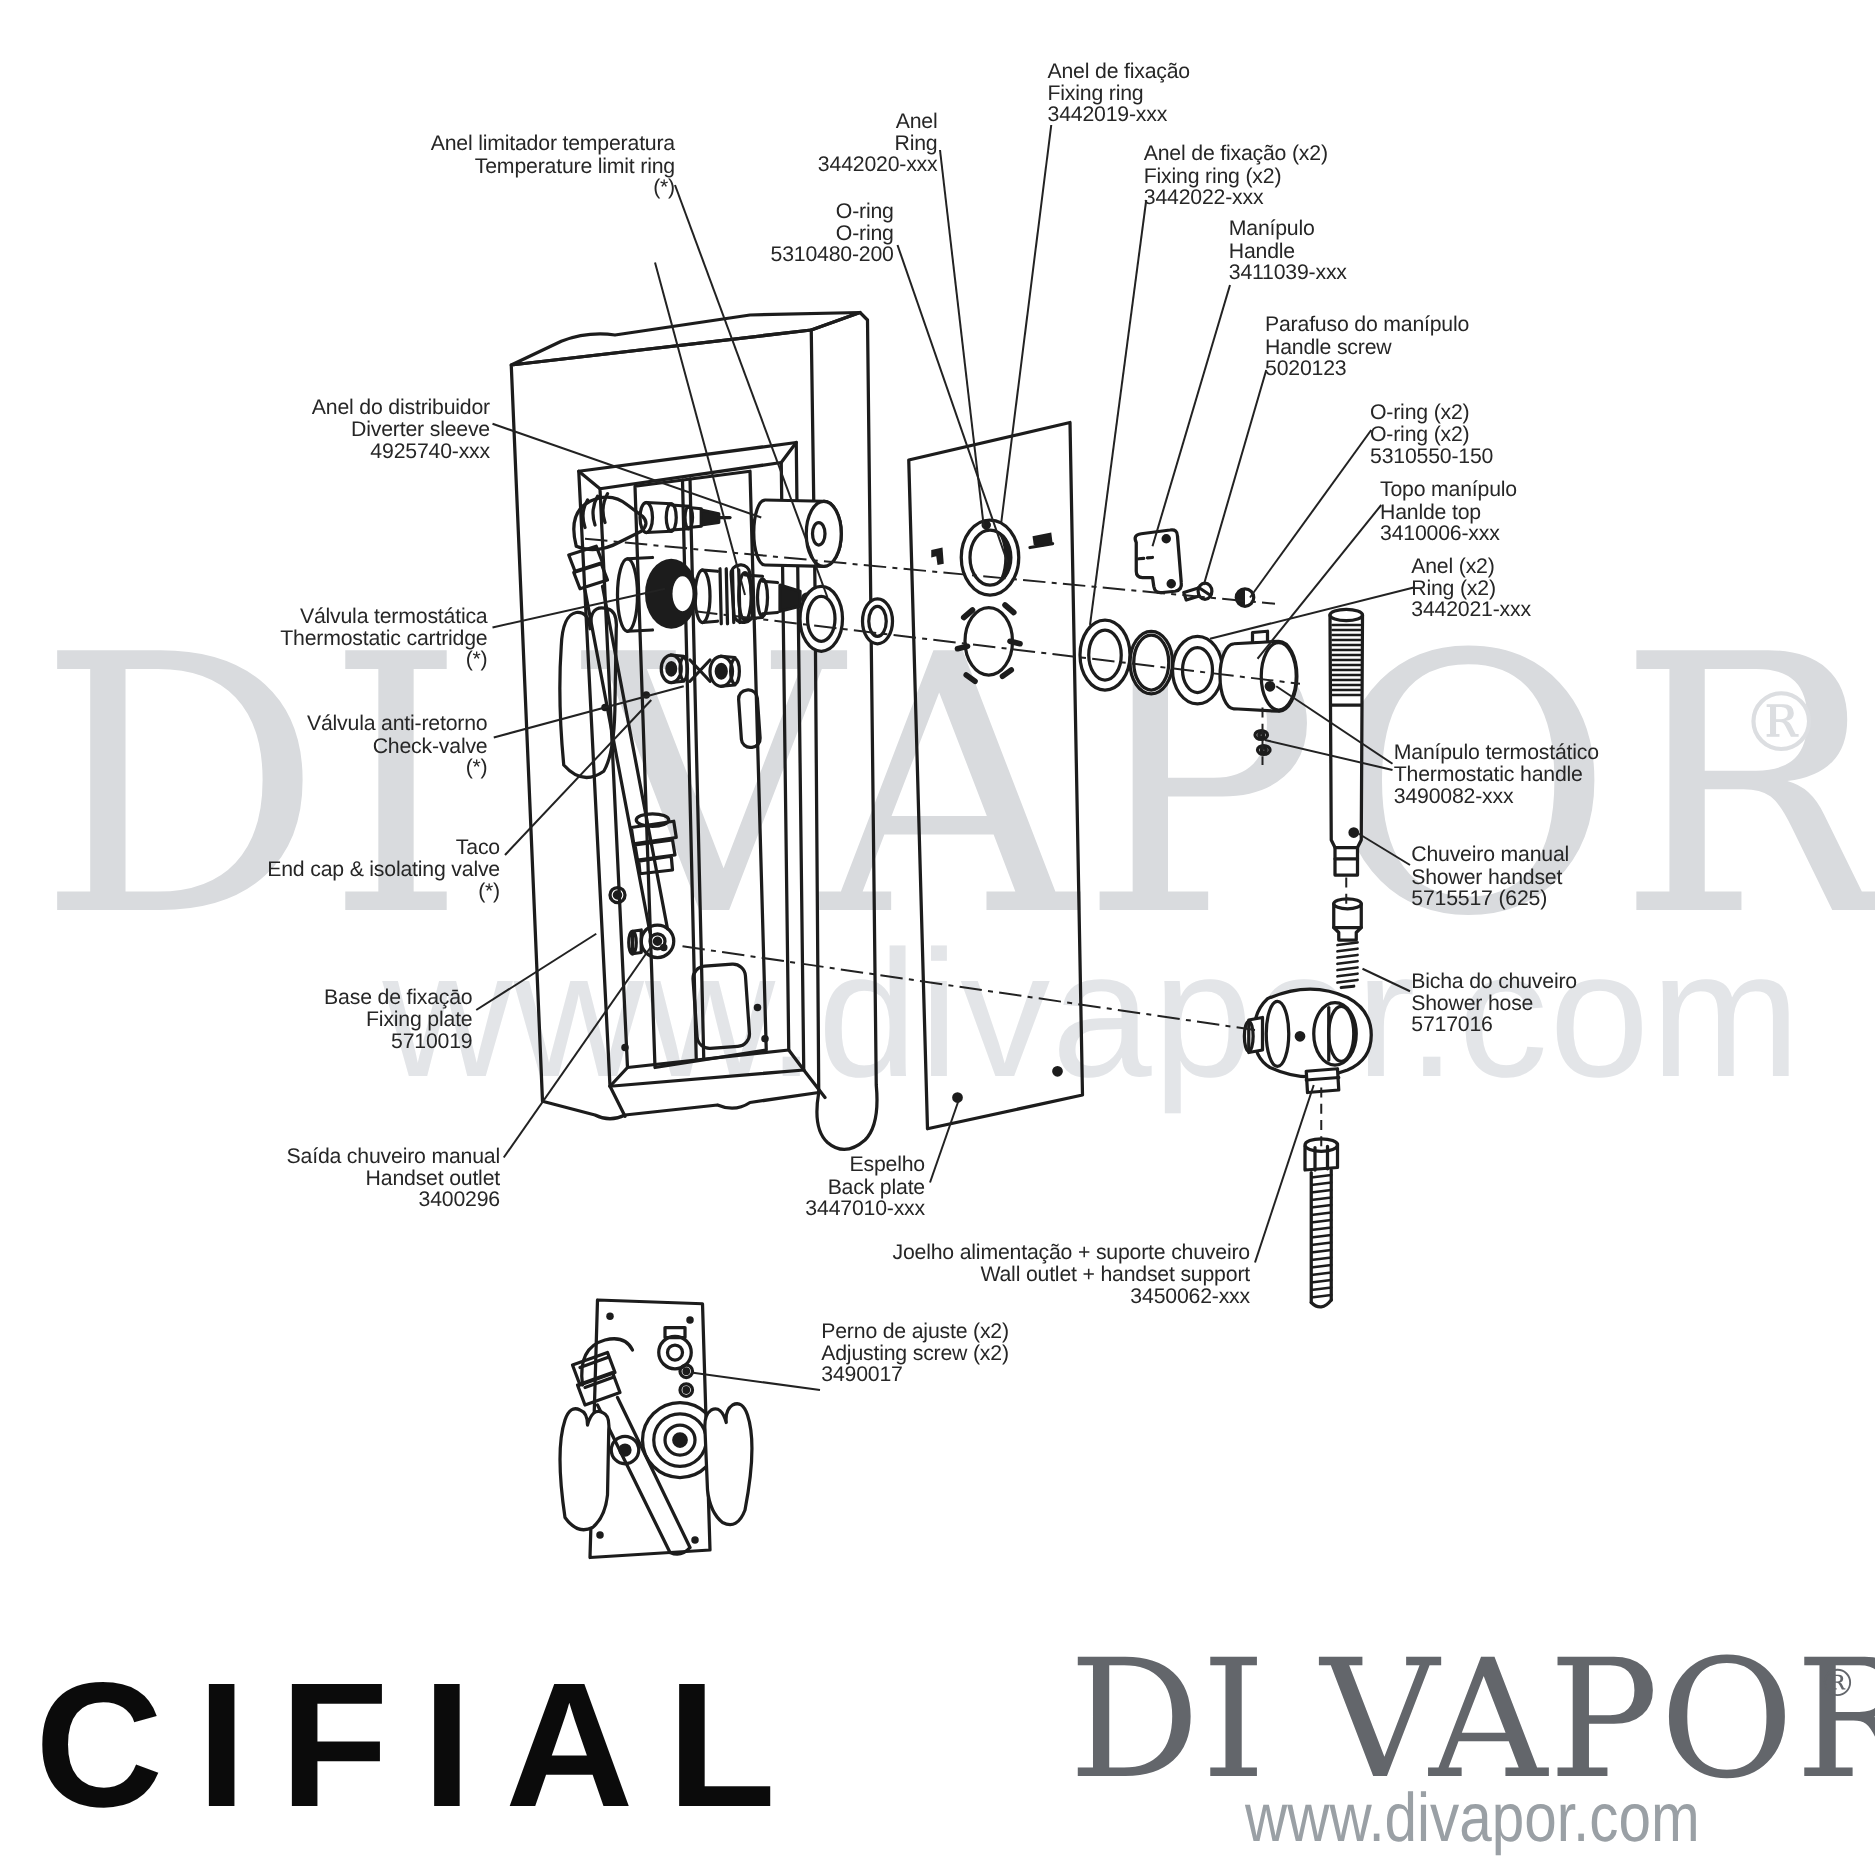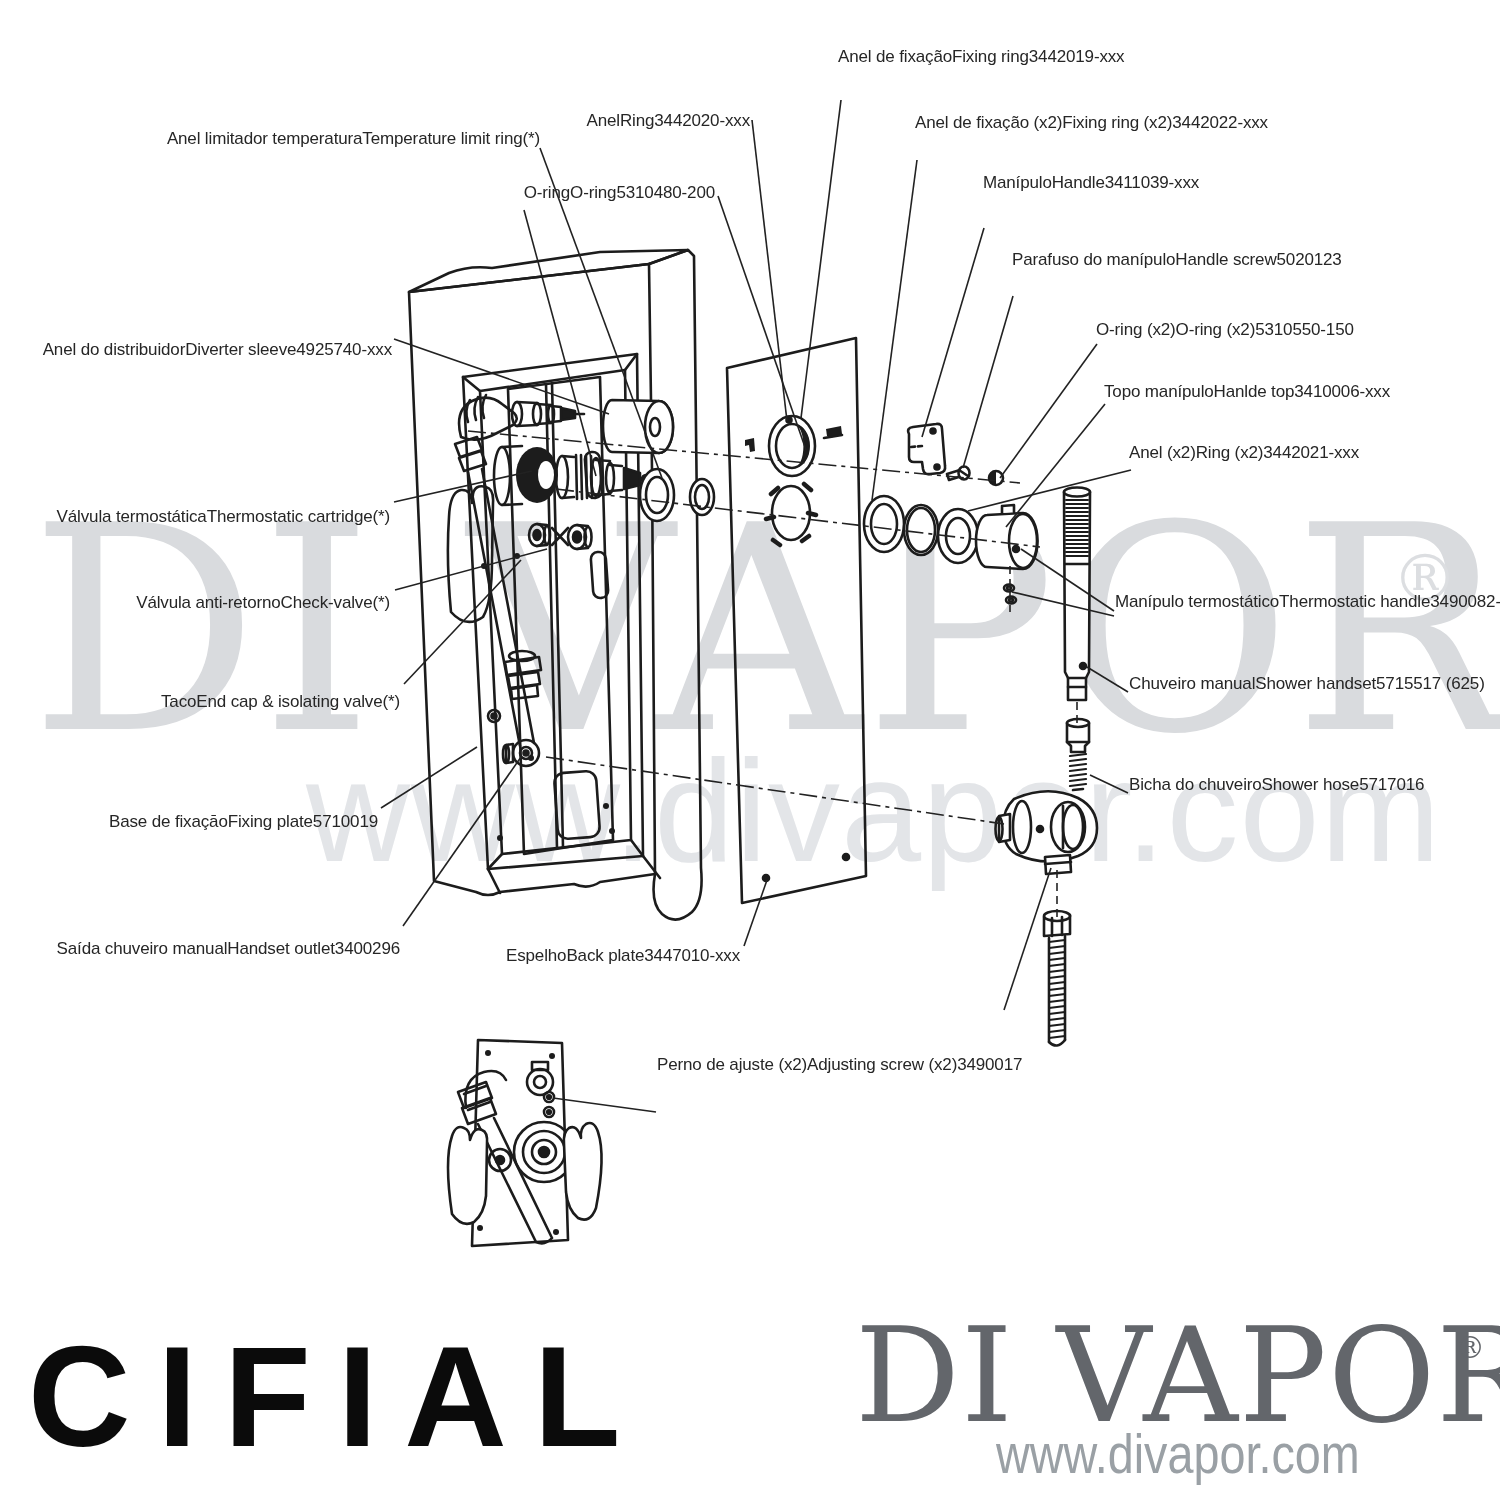--- a/index.html
+++ b/index.html
@@ -8,23 +8,23 @@
   
   .wm-brand{position:absolute;left:30px;top:488px;font-family:"DejaVu Serif","Liberation Serif",serif;
             font-size:285px;line-height:1;color:#d9dbde;letter-spacing:2px;white-space:nowrap;z-index:0;}
   .wm-reg{position:absolute;left:1392px;top:540px;font-family:"DejaVu Serif","Liberation Serif",serif;
           font-size:66px;color:#dcdee1;z-index:0;}
   .wm-url{position:absolute;left:306px;top:740px;font-size:144px;line-height:1;color:#e3e5e8;
           letter-spacing:1px;white-space:nowrap;z-index:0;}
   
   #art{position:absolute;left:0;top:0;z-index:1;}
   
-  .lbl{position:absolute;z-index:2;display:flex;flex-direction:row;
+  .lbl{position:absolute;z-index:2;display:flex;flex-direction:column;
        font-size:17px;line-height:17.6px;color:#262626;letter-spacing:-0.15px;white-space:nowrap;}
-  .lbl.ra{align-items:flex-start;text-align:right;margin-top:24px;}
+  .lbl.ra{align-items:flex-end;text-align:right;}
   .lbl .en{}
   
   .cifial{position:absolute;left:28px;top:1326px;z-index:2;font-size:142px;line-height:1;
           font-weight:bold;letter-spacing:27px;color:#0b0b0b;white-space:nowrap;text-align:center;}
   .ft-brand{position:absolute;left:855px;top:1310px;z-index:2;font-family:"DejaVu Serif","Liberation Serif",serif;
             font-size:131px;line-height:1;color:#63666b;letter-spacing:1px;white-space:nowrap;}
   .ft-reg{position:absolute;left:1455px;top:1330px;z-index:2;font-family:"DejaVu Serif","Liberation Serif",serif;
           font-size:30px;color:#63666b;}
   .ft-url{position:absolute;left:996px;top:1427px;z-index:2;font-size:55px;line-height:1;color:#9aa0a5;
           transform:scaleX(.85);transform-origin:left top;white-space:nowrap;}
@@ -372,20 +372,25 @@
   <div class="lbl ra" style="right:1100px;top:916px">
     <span class="pt">Saída chuveiro manual</span>
     <span class="en">Handset outlet</span>
     <span class="code">3400296</span>
   </div>
   <div class="lbl ra" style="right:760px;top:923px">
     <span class="pt">Espelho</span>
     <span class="en">Back plate</span>
     <span class="code">3447010-xxx</span>
   </div>
+  <div class="lbl ra" style="right:500px;top:993px">
+    <span class="pt">Joelho alimentação + suporte chuveiro</span>
+    <span class="en">Wall outlet + handset support</span>
+    <span class="code">3450062-xxx</span>
+  </div>
   <div class="lbl" style="left:1115px;top:593px">
     <span class="pt">Manípulo termostático</span>
     <span class="en">Thermostatic handle</span>
     <span class="code">3490082-xxx</span>
   </div>
   <div class="lbl" style="left:1129px;top:675px">
     <span class="pt">Chuveiro manual</span>
     <span class="en">Shower handset</span>
     <span class="code">5715517 (625)</span>
   </div>

